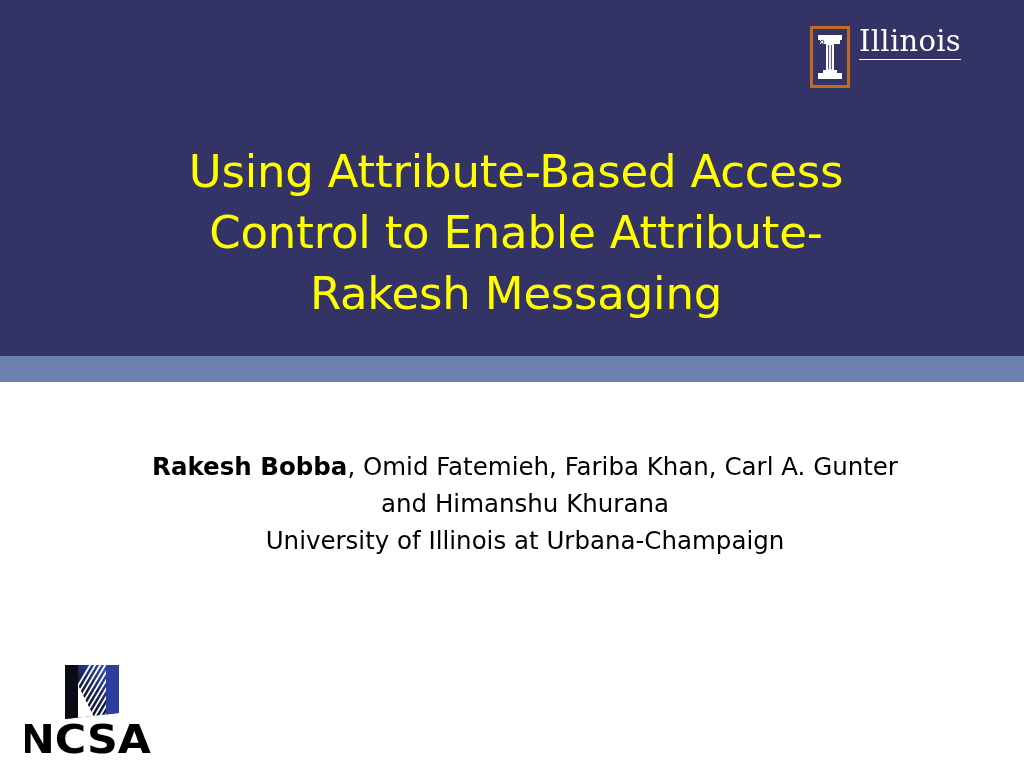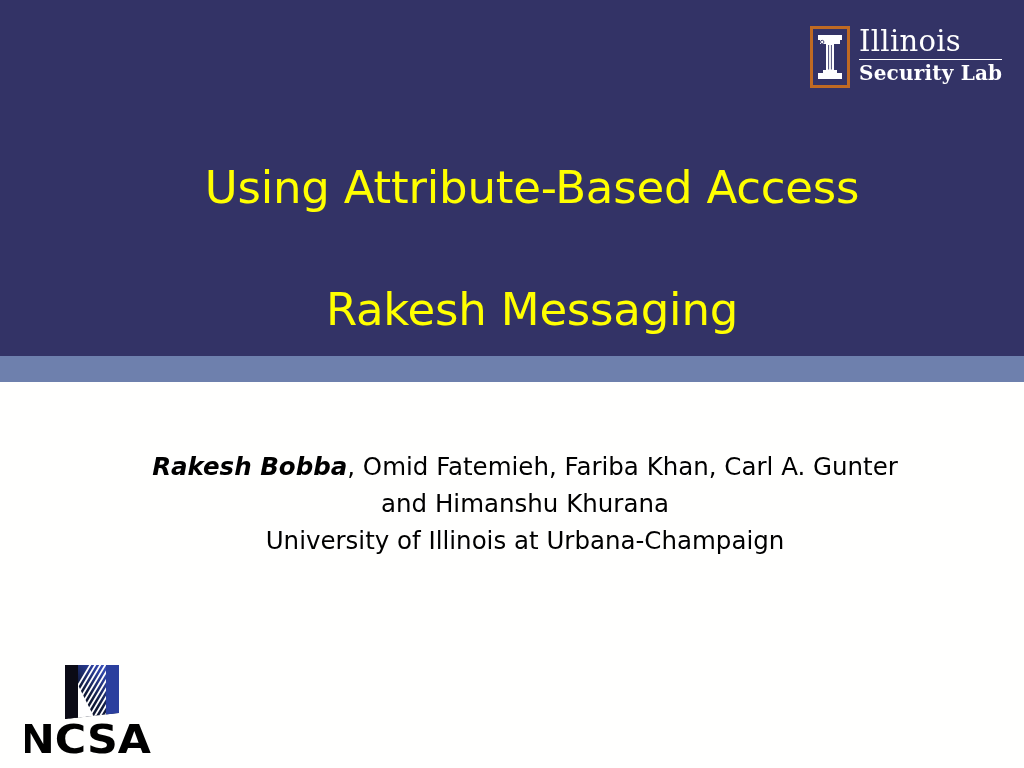--- a/index.html
+++ b/index.html
@@ -102,39 +102,38 @@
     position: absolute;
     left: 160px;
     top: 140px;
     width: 710px;
     text-align: center;
     color: #ffff00;
     font-family: "DejaVu Sans", sans-serif;
     font-size: 45px;
     line-height: 61px;
     font-weight: normal;
-    margin: 17px;
+    margin: 1px;
     letter-spacing: -0.2px;
   }
 
   
   .authors-block {
     position: absolute;
     left: 130px;
     top: 448px;
     width: 790px;
     text-align: center;
     color: #000000;
     font-family: "DejaVu Sans", sans-serif;
     font-size: 24.5px;
     line-height: 37px;
   }
   .author-lead {
     font-weight: bold;
-    font-style: italic;
     margin-top: 32px;
   }
   .authors-line,
   .affiliation-line {
     display: block;
   }
 
   
   .ncsa-logo {
     position: absolute;
@@ -192,27 +191,27 @@
           <line x1="11.6" y1="11" x2="11.6" y2="35.5"></line>
           <line x1="14.4" y1="11" x2="14.4" y2="35.5"></line>
         </g>
 
         <circle cx="5.2" cy="8" r="1.7" fill="none" stroke="#333366" stroke-width="0.9"></circle>
       </svg>
     </div>
     <div class="illinois-wordmark">
       <div class="illinois-name">Illinois</div>
       <div class="illinois-rule"></div>
-      <div class="illinois-sub">Security Lab</div>
     </div>
   </div>
 
   <h1 class="slide-title">
     <span>Using Attribute-Based Access</span>
     <br>
+    <span>Control to Enable Attribute-</span>
     <br>
     <span>Rakesh Messaging</span>
   </h1>
 
   <div class="authors-block">
     <span class="authors-line"><span class="author-lead">Rakesh Bobba</span><span>, Omid Fatemieh, Fariba Khan, Carl A. Gunter and Himanshu Khurana</span></span>
     <span class="affiliation-line">University of Illinois at Urbana-Champaign</span>
   </div>
 
   <div class="ncsa-logo">

